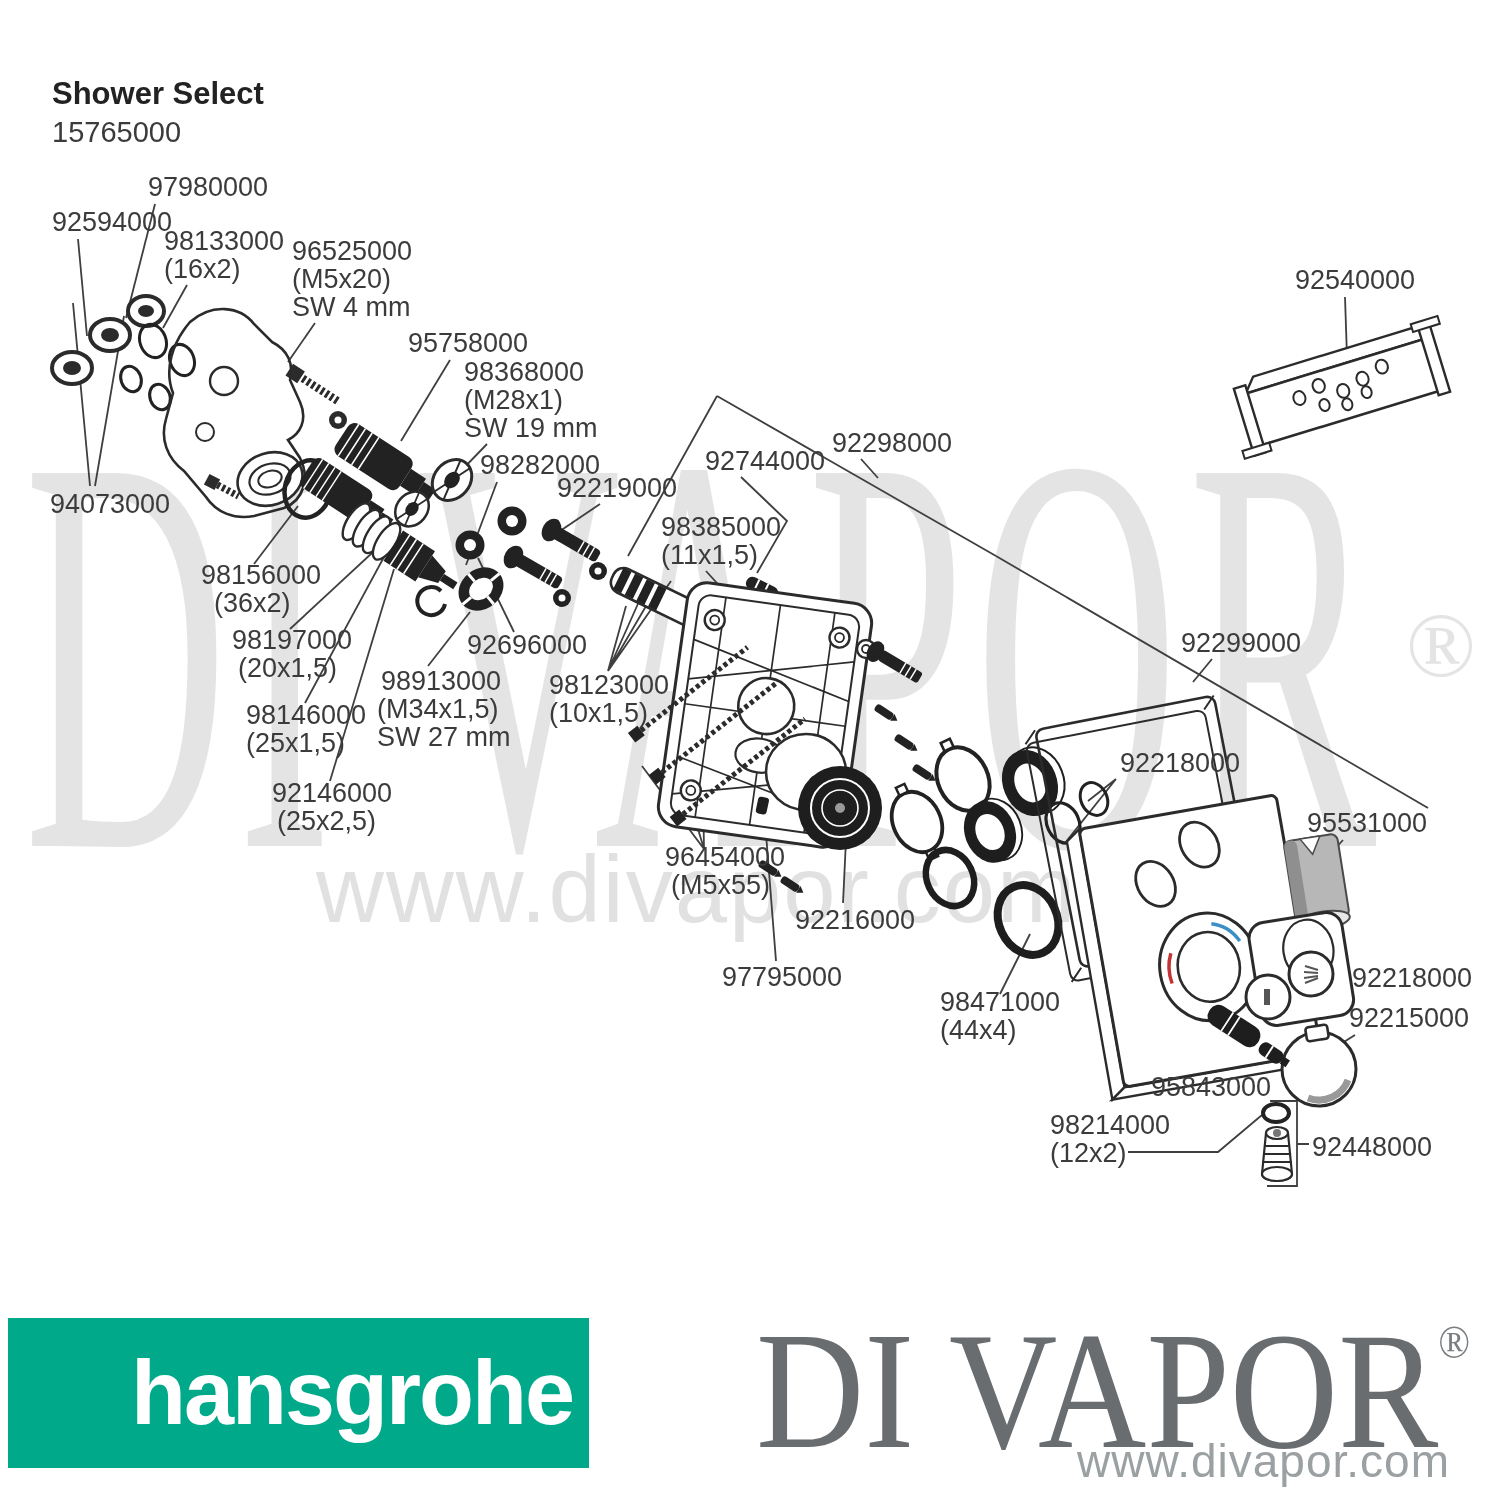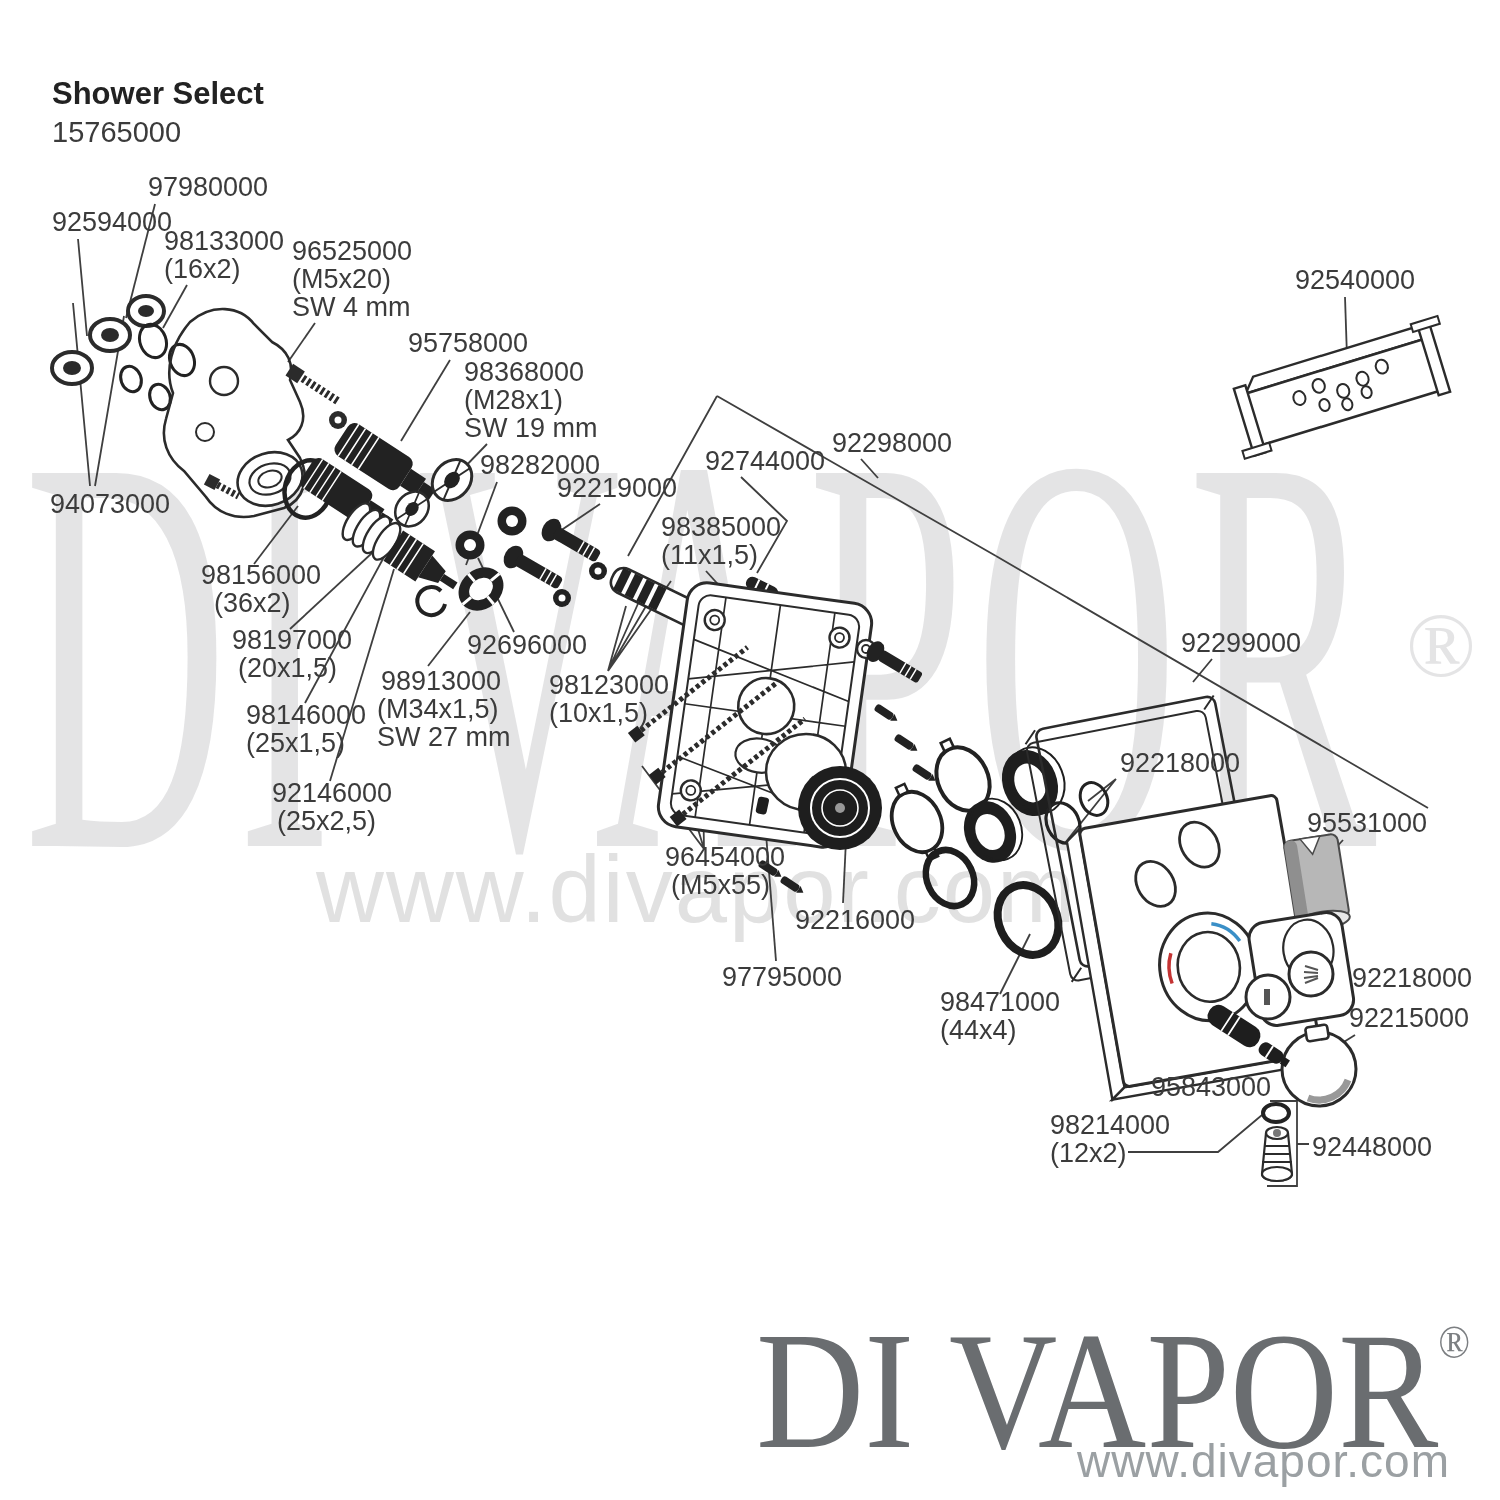--- a/index.html
+++ b/index.html
@@ -441,16 +441,19 @@
     <text x="1151" y="1096">95843000</text>
     <g>
       <text x="1050" y="1134">98214000</text>
           <text x="1050" y="1162">(12x2)</text>
     </g>
     <text x="1312" y="1156">92448000</text>
   </g>
 </svg>
 
   
+  <div class="hg-block">
+    <span>hansgrohe</span>
+  </div>
   <div class="dv-logo"><span>DI VAPOR</span><sup>®</sup></div>
   <div class="dv-url">www.divapor.com</div>
 
 </div>
 
 </body></html>

